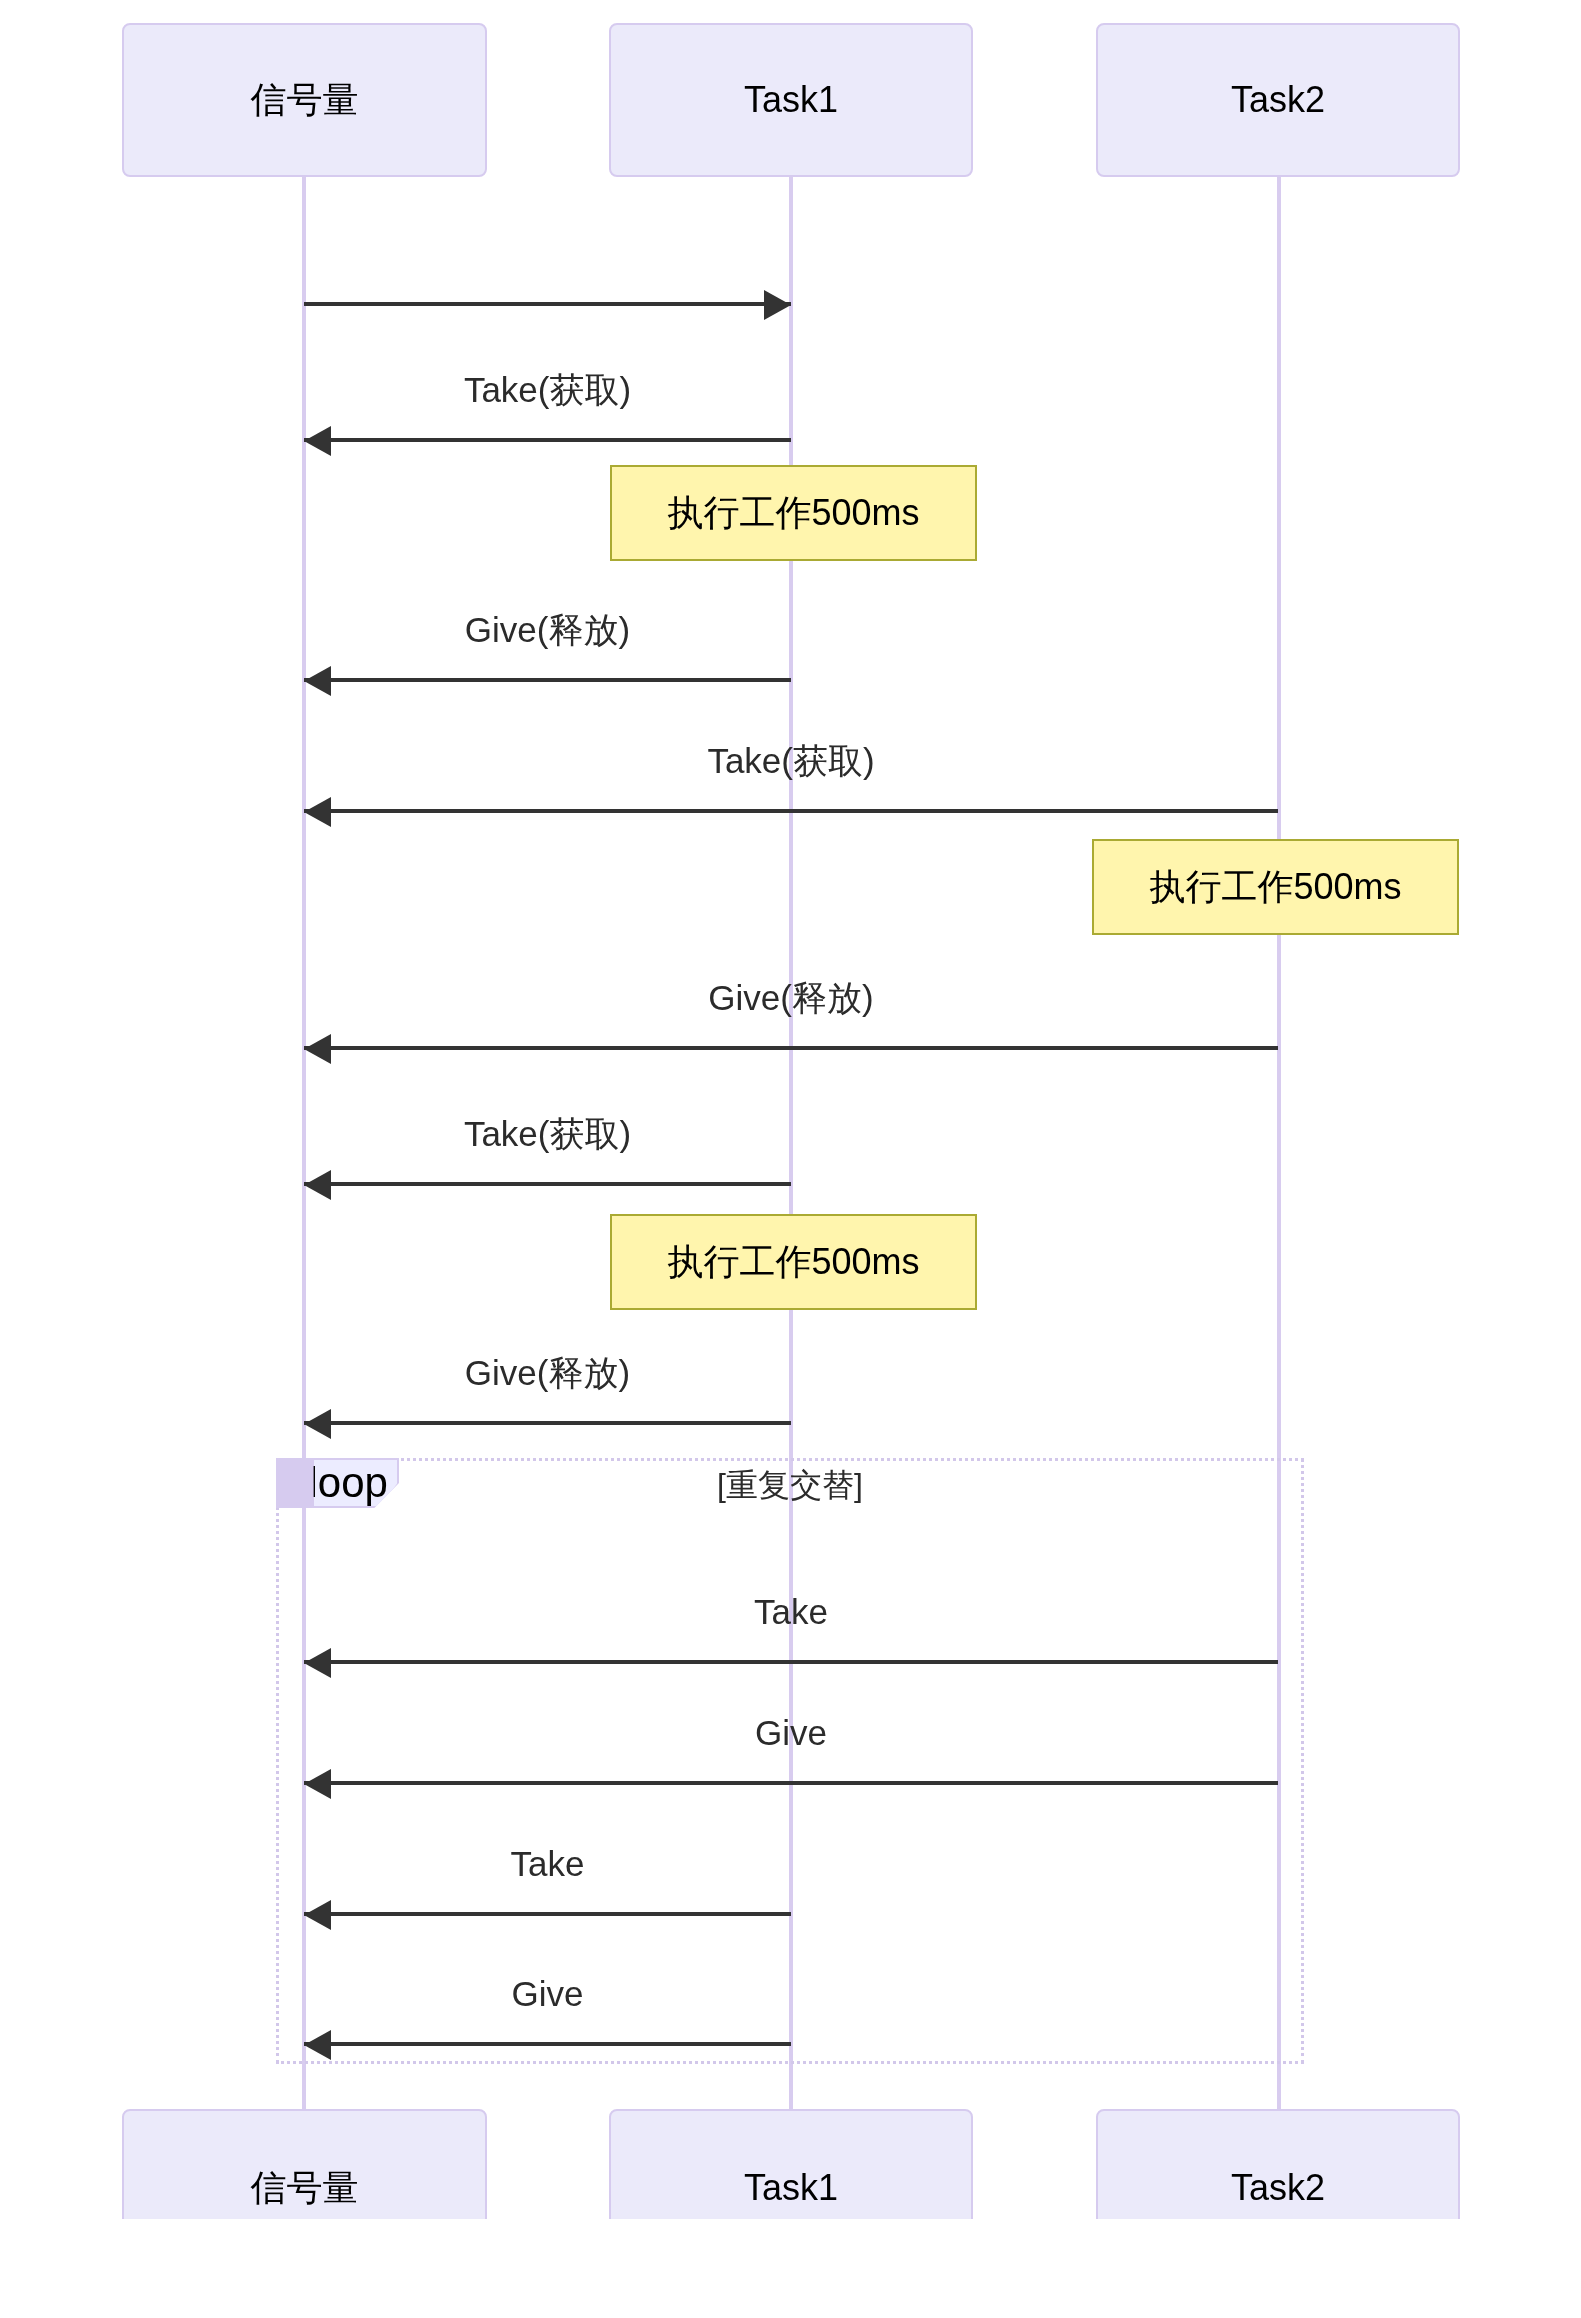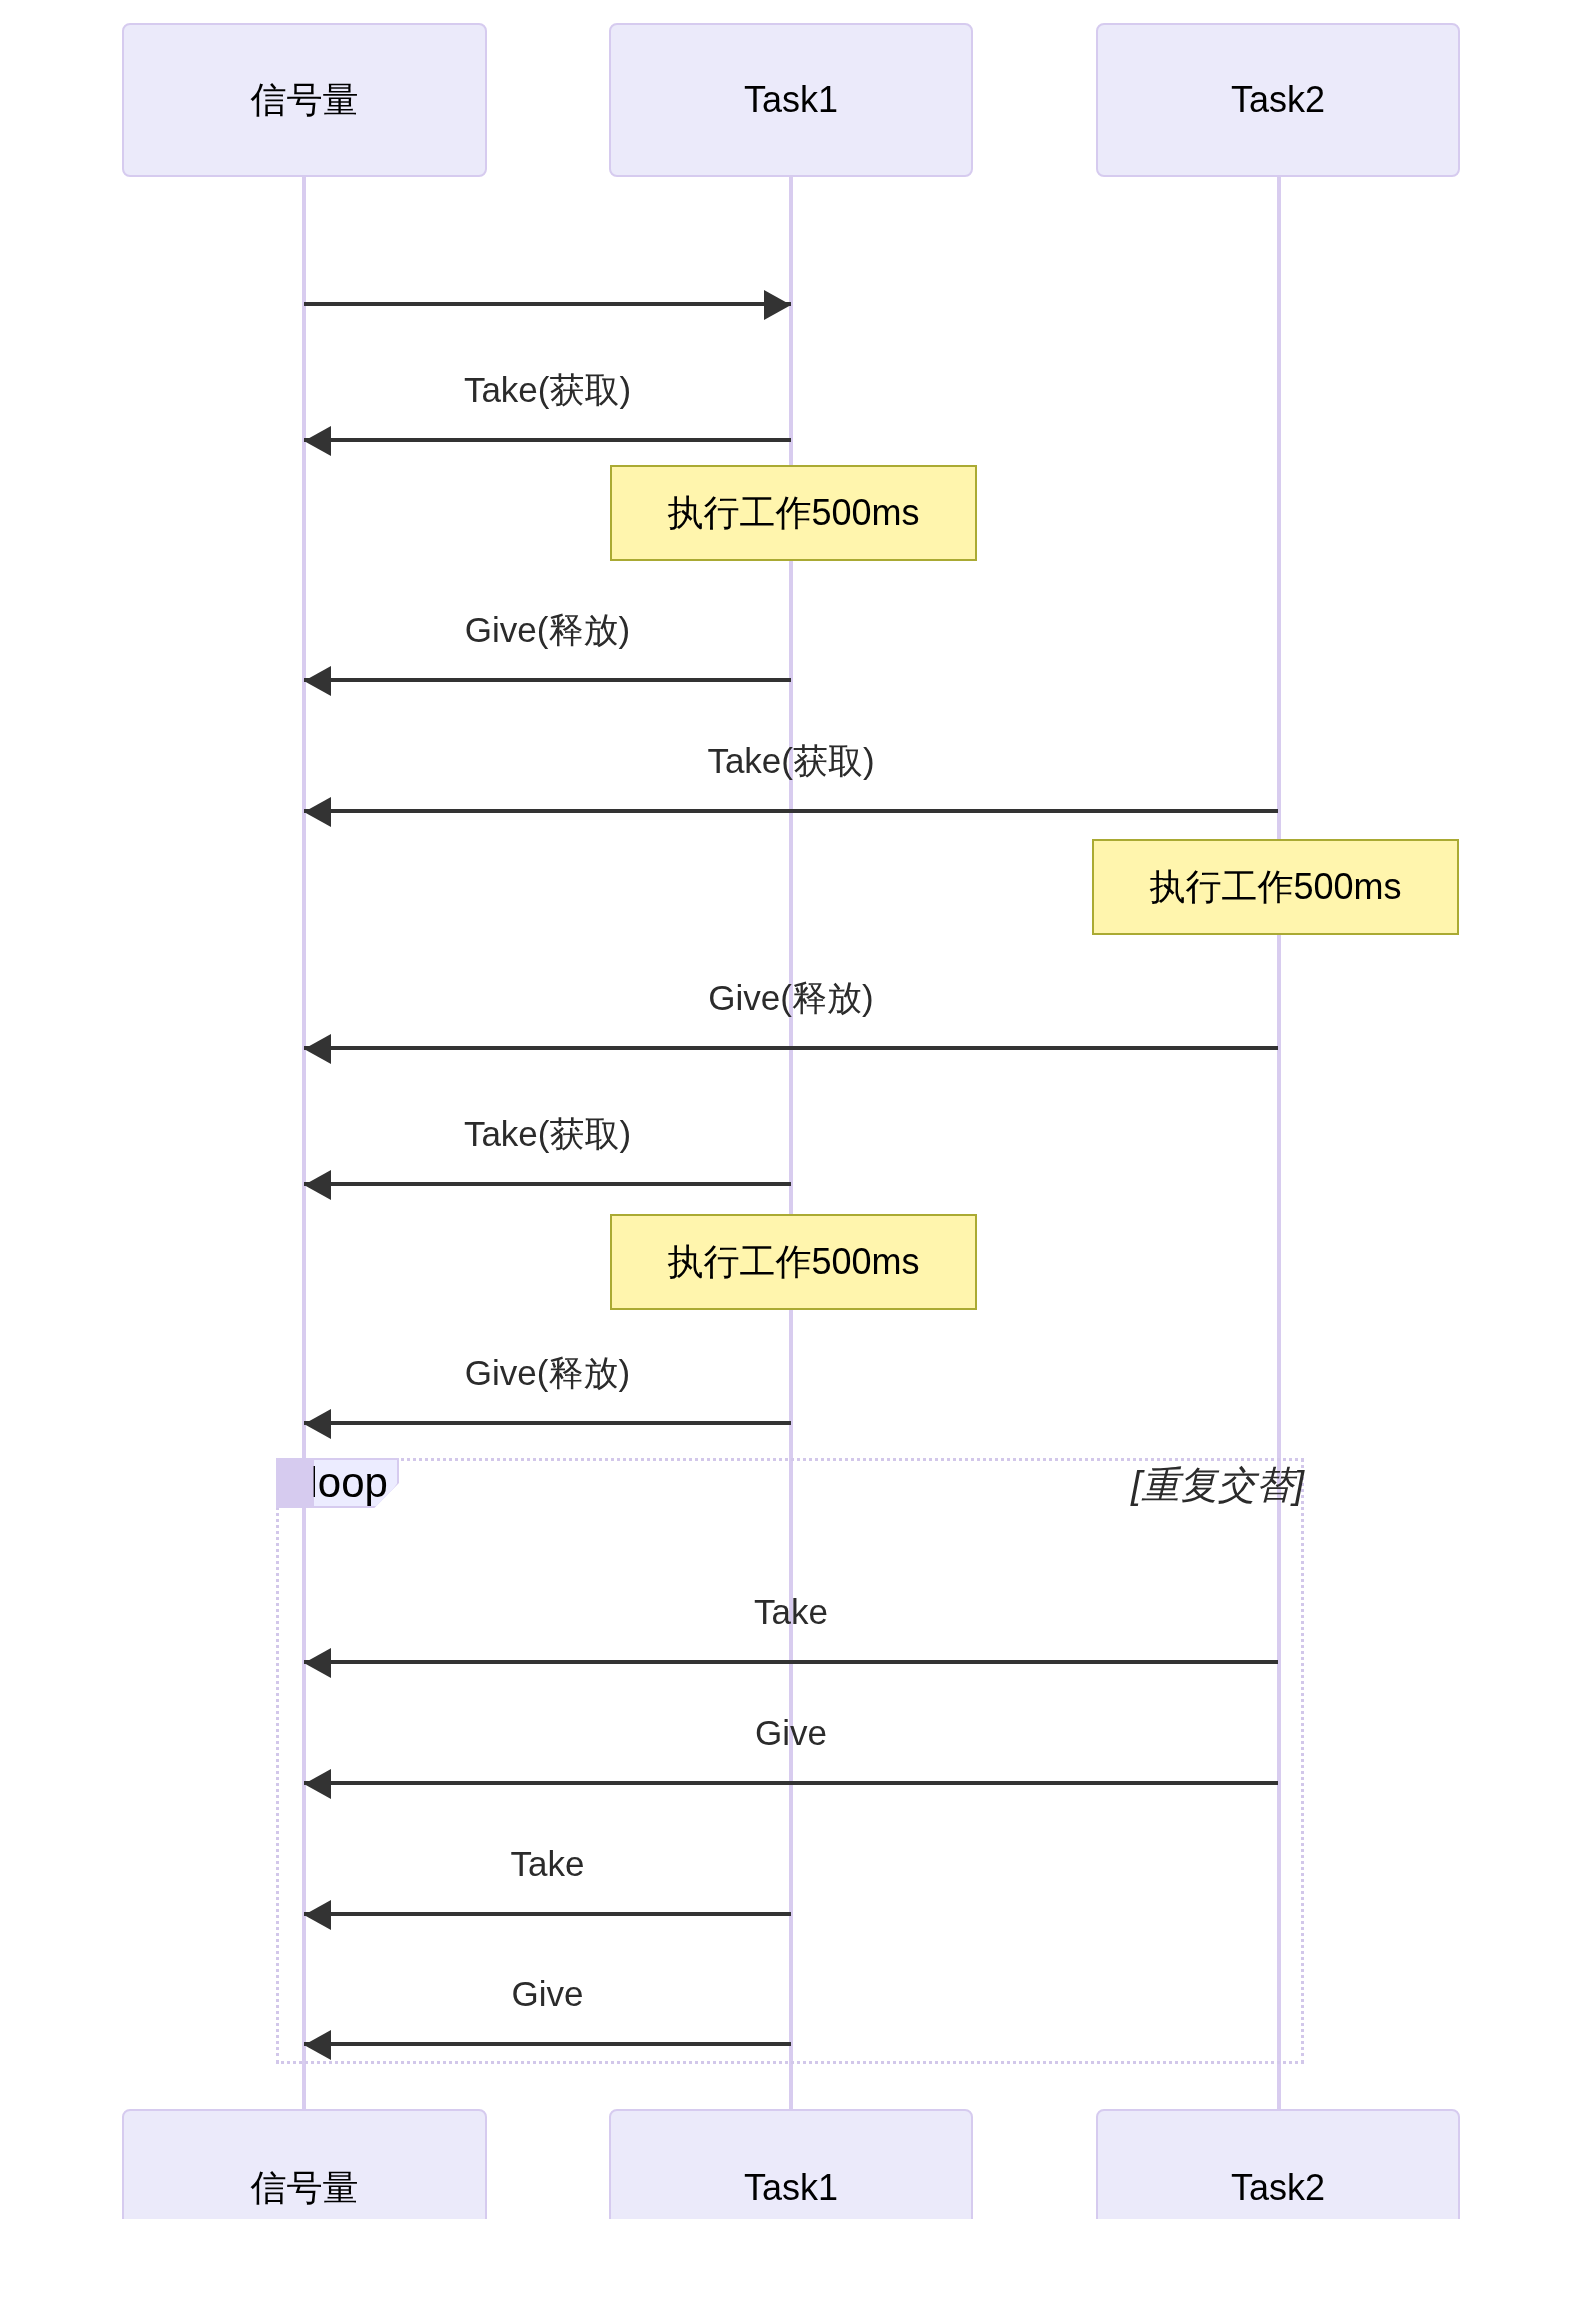--- a/index.html
+++ b/index.html
@@ -79,23 +79,22 @@
   .loop-tab-inner{
     position:absolute;inset:1.6px;
     background:var(--loop-tab-fill);
     clip-path:polygon(0 0,100% 0,100% 50%,80% 100%,0 100%);
     display:flex;align-items:center;justify-content:center;
     padding-right:14.6px;box-sizing:border-box;
     font-size:42px;color:var(--text);margin-left:36px;
   }
   .loop-cond{
     position:absolute;height:50px;line-height:50px;
-    text-align:right;font-size:38px;color:var(--message-text);
+    text-align:center;font-size:32px;color:var(--message-text);
     white-space:nowrap;
-    font-style:italic;
   }
 </style>
 </head>
 <body>
 
 <div class="canvas">
 
   <div class="lifeline" style="left:302px;top:175px;height:1935px;"></div>
   <div class="lifeline" style="left:789px;top:175px;height:1935px;"></div>
   <div class="lifeline" style="left:1277px;top:175px;height:1935px;"></div>

